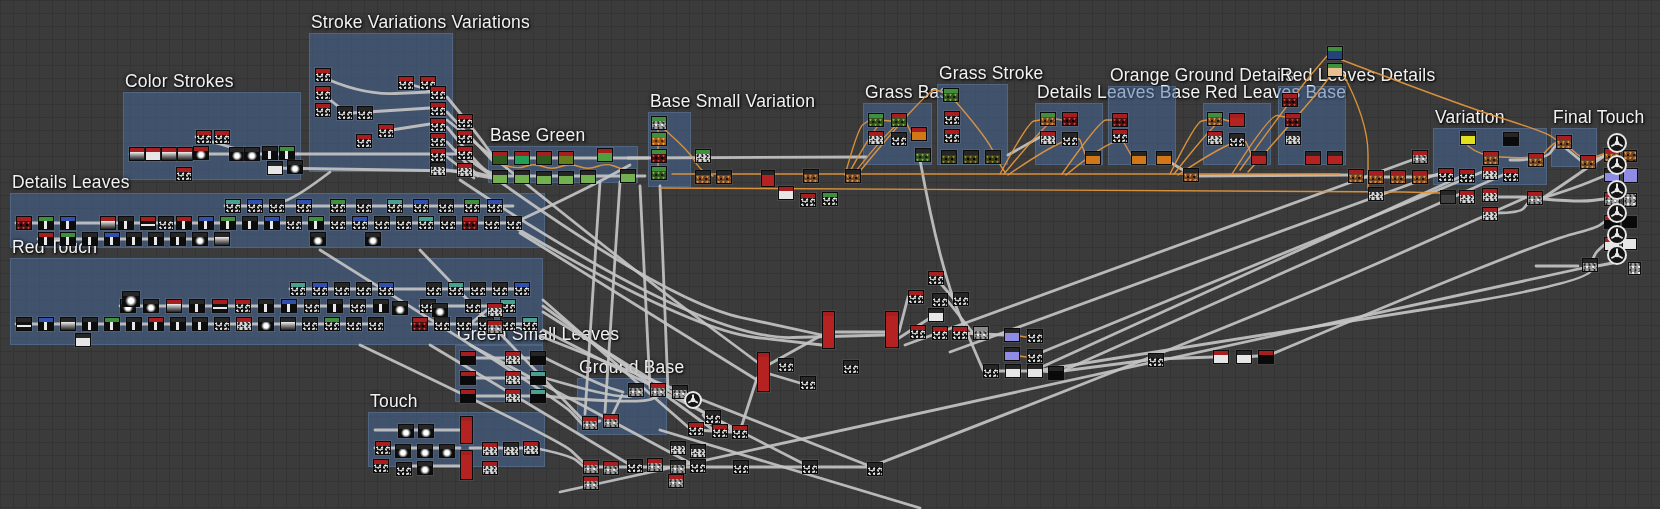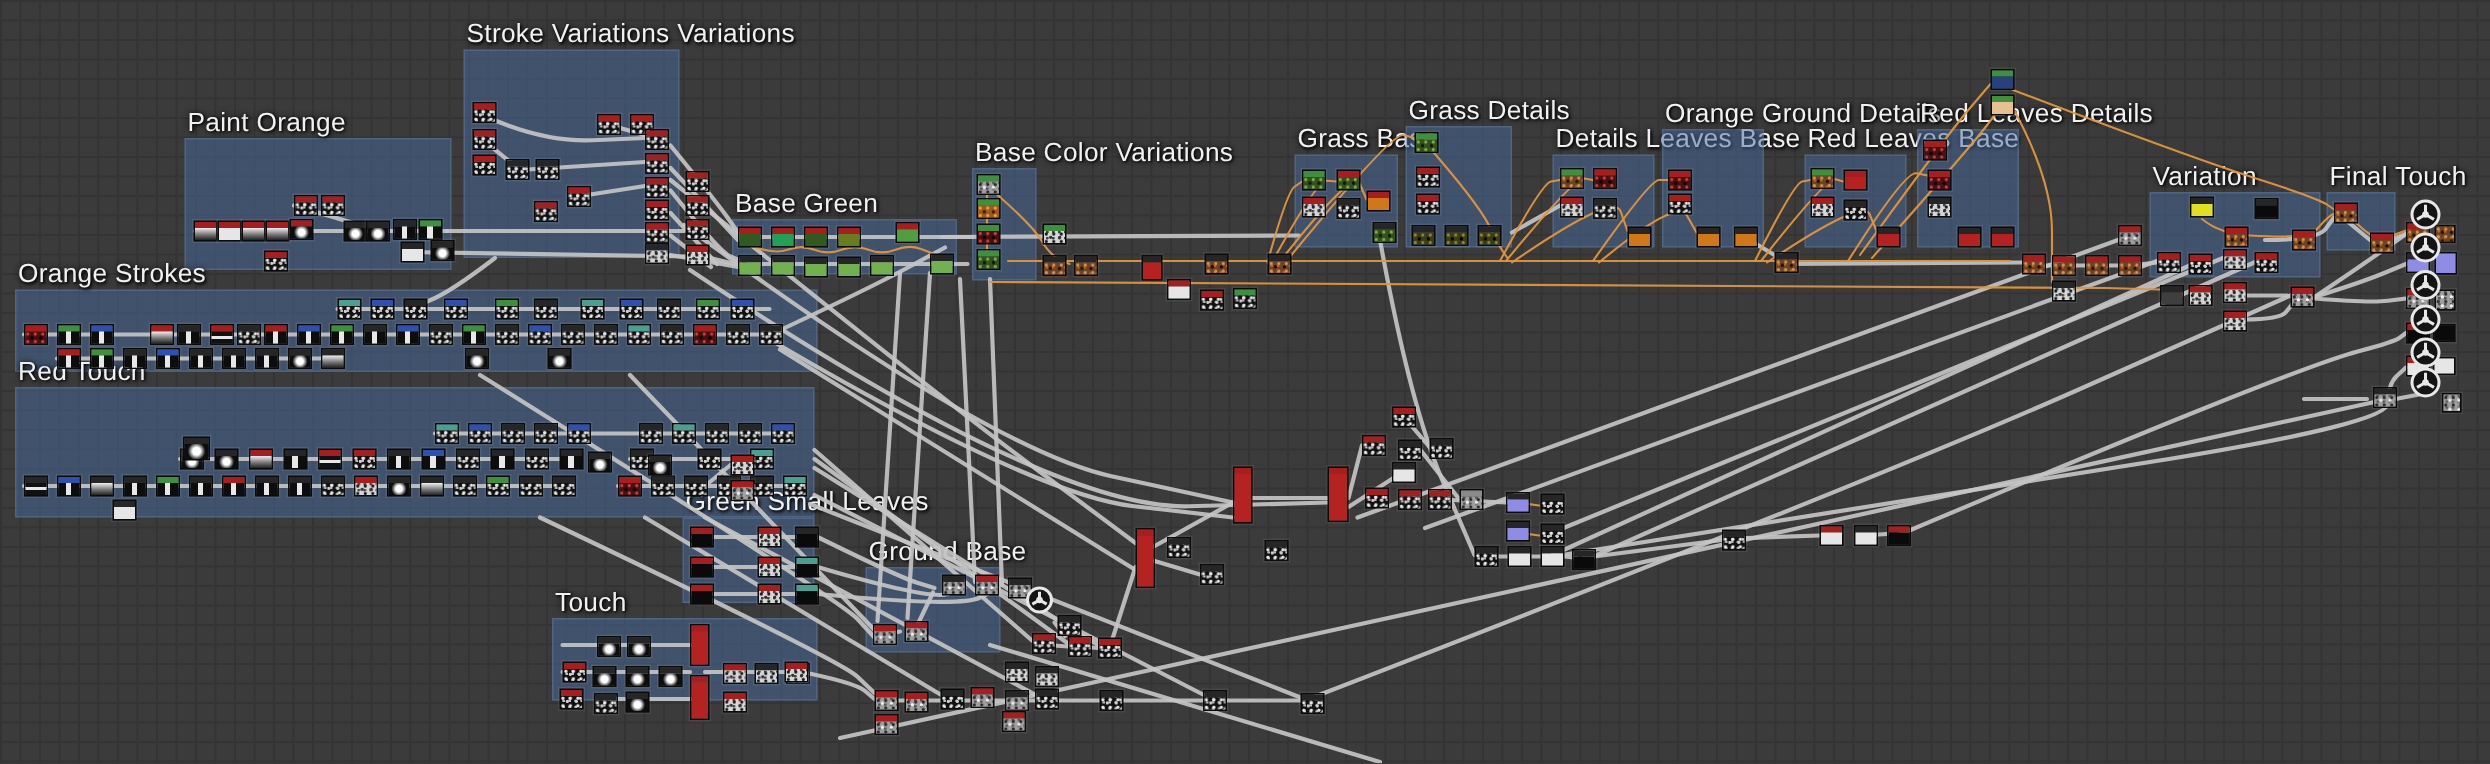--- a/index.html
+++ b/index.html
@@ -35,51 +35,51 @@
   .b-fdgn{background:#2f5b20}.b-fteal{background:#22a058}.b-folv{background:#687c20}.b-flg{background:#72b050}
   .b-fgrn{background:#4f9e3f}.b-flav{background:#8f8ce6}.b-fblu{background:#26427a}.b-ftan{background:#e8c090}
   .outc{position:absolute;}
 </style>
 </head>
 <body>
 
 <div id="stage" style="width: 1660px; height: 509px;">
   <div id="frames-layer">
       <div class="frame" style="left: 123px; top: 92px; width: 178px; height: 88px;">
-        <span class="frame-title">Paint Orange</span>
+        <span class="frame-title">Color Strokes</span>
       </div>
       <div class="frame" style="left: 309px; top: 33px; width: 144px; height: 139px;">
         <span class="frame-title">Stroke Variations Variations</span>
       </div>
       <div class="frame" style="left: 488px; top: 146px; width: 150px; height: 37px;">
         <span class="frame-title">Base Green</span>
       </div>
       <div class="frame" style="left: 648px; top: 112px; width: 43px; height: 75px;">
-        <span class="frame-title">Base Color Variations</span>
+        <span class="frame-title">Base Small Variation</span>
       </div>
       <div class="frame" style="left: 863px; top: 103px; width: 69px; height: 62px;">
         <span class="frame-title">Grass Base</span>
       </div>
       <div class="frame" style="left: 937px; top: 84px; width: 71px; height: 81px;">
-        <span class="frame-title">Grass Details</span>
+        <span class="frame-title">Grass Stroke</span>
       </div>
       <div class="frame" style="left: 1035px; top: 103px; width: 68px; height: 62px;">
         <span class="frame-title">Details Leaves Base</span>
       </div>
       <div class="frame" style="left: 1108px; top: 86px; width: 68px; height: 79px;">
         <span class="frame-title">Orange Ground Details</span>
       </div>
       <div class="frame" style="left: 1203px; top: 103px; width: 68px; height: 62px;">
         <span class="frame-title">Red Leaves Base</span>
       </div>
       <div class="frame" style="left: 1278px; top: 86px; width: 68px; height: 79px;">
         <span class="frame-title">Red Leaves Details</span>
       </div>
       <div class="frame" style="left: 10px; top: 193px; width: 535px; height: 55px;">
-        <span class="frame-title">Orange Strokes</span>
+        <span class="frame-title">Details Leaves</span>
       </div>
       <div class="frame" style="left: 10px; top: 258px; width: 533px; height: 87px;">
         <span class="frame-title">Red Touch</span>
       </div>
       <div class="frame" style="left: 455px; top: 345px; width: 88px; height: 57px;">
         <span class="frame-title">Green Small Leaves</span>
       </div>
       <div class="frame" style="left: 368px; top: 412px; width: 177px; height: 55px;">
         <span class="frame-title">Touch</span>
       </div>

